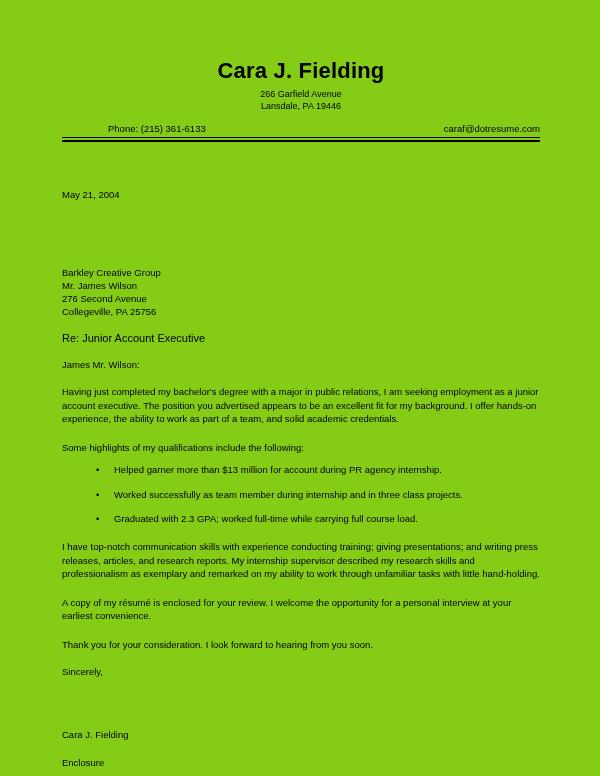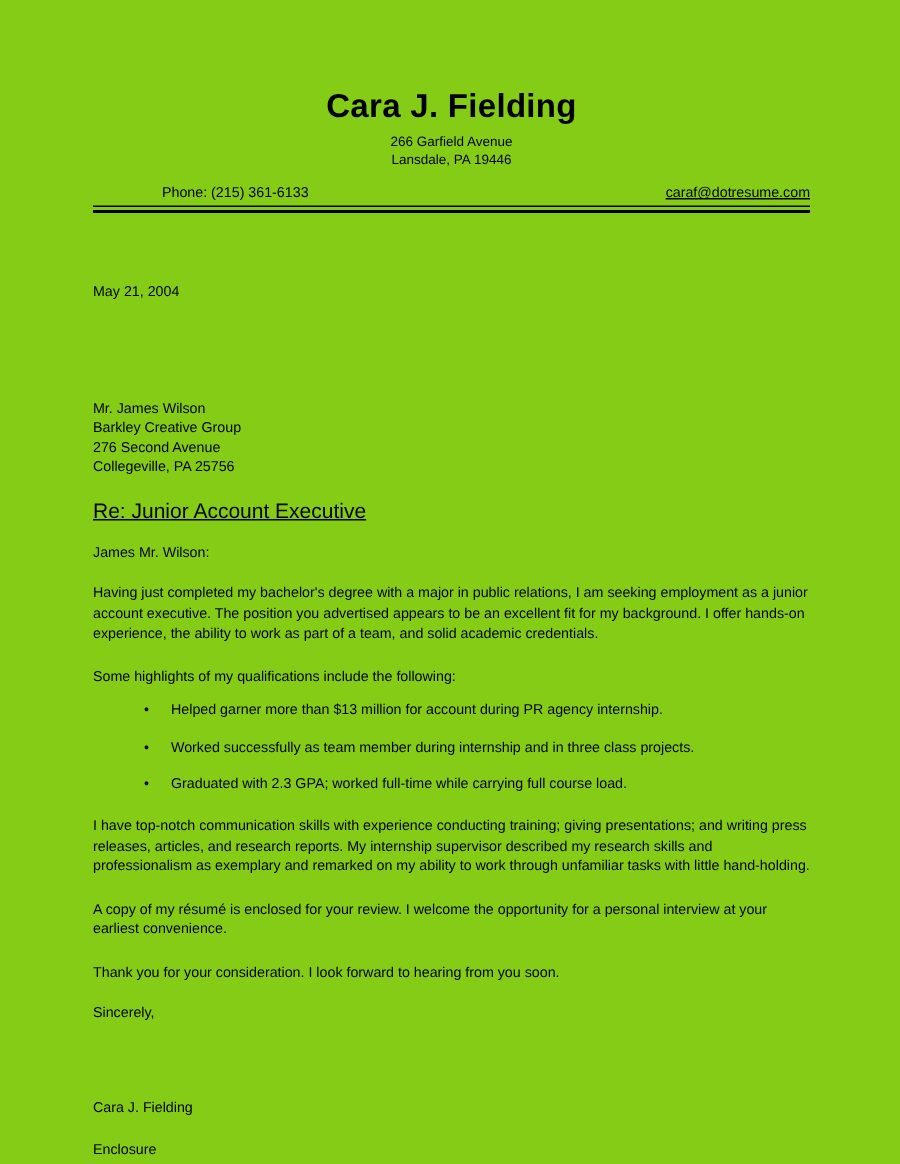--- a/index.html
+++ b/index.html
@@ -55,21 +55,20 @@
     align-items: baseline;
     font-size: 9.5px;
     margin-top: 10px;
   }
   .contact-phone {
     text-align: left;
     padding-left: 46px;
   }
   .contact-email {
     text-align: center;
-    text-decoration: underline;
   }
   .rule {
     margin-top: 3px;
     border-top: 1px solid #000;
     border-bottom: 2px solid #000;
     height: 2px;
     box-sizing: content-box;
   }
 
   
@@ -79,23 +78,22 @@
   }
   .recipient {
     font-size: 9.5px;
     line-height: 1.38;
     margin-top: 66px;
   }
   .recipient .line {
     display: block;
   }
   .subject {
-    font-size: 14px;
+    font-size: 11px;
     margin-top: 14px;
-    text-decoration: underline;
   }
   .salutation {
     font-size: 9.5px;
     margin-top: 15px;
   }
   p.body-para {
     font-size: 9.5px;
     line-height: 1.42;
     margin: 15px 0 0 0;
     text-align: left;
@@ -154,22 +152,22 @@
       <div class="contact-row">
         <span class="contact-phone">Phone: (215) 361-6133</span>
         <span class="contact-email">caraf@dotresume.com</span>
       </div>
       <div class="rule"></div>
     </div>
 
     <div class="date">May 21, 2004</div>
 
     <div class="recipient">
+      <span class="line">Barkley Creative Group</span>
       <span class="line">Mr. James Wilson</span>
-      <span class="line">Barkley Creative Group</span>
       <span class="line">276 Second Avenue</span>
       <span class="line">Collegeville, PA 25756</span>
     </div>
 
     <div class="subject">Re: Junior Account Executive</div>
 
     <div class="salutation">James Mr. Wilson:</div>
 
     <p class="body-para">Having just completed my bachelor's degree with a major in public relations, I am seeking employment as a junior account executive. The position you advertised appears to be an excellent fit for my background. I offer hands-on experience, the ability to work as part of a team, and solid academic credentials.</p>
 

